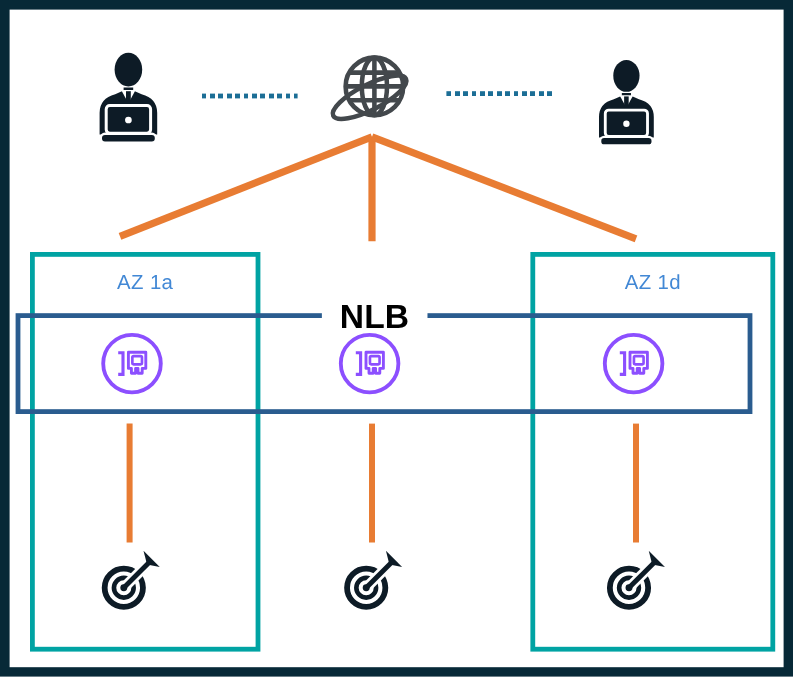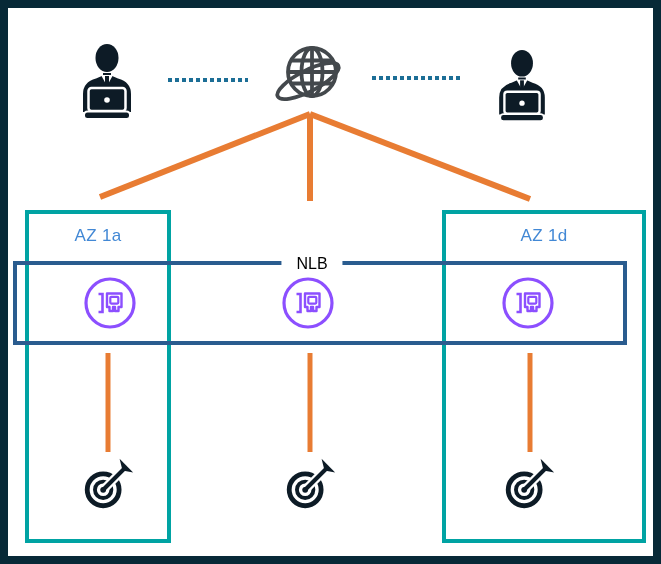--- a/index.html
+++ b/index.html
@@ -12,36 +12,36 @@
   
   .dotted-line{
     position:absolute;height:4px;
     background-image:repeating-linear-gradient(90deg,#1C6E96 0 4px,transparent 4px 7px);
   }
   
   .az-box{
     position:absolute;top:202px;height:333px;border:4px solid #00A3A3;
     box-sizing:border-box;z-index:1;background:transparent;
   }
-  .az-1{left:17px;width:146px;}
+  .az-1{left:17px;width:192px;}
   .az-2{left:224px;width:174px;}
   .az-3{left:434px;width:204px;}
   .az-label{
     display:block;text-align:center;margin-top:12px;
     font-size:17px;color:#4288D5;letter-spacing:.3px;
   }
   
   .nlb-box{
     position:absolute;left:5px;top:253px;width:614px;height:84px;
     border:4px solid #2A5C8F;box-sizing:border-box;z-index:2;
   }
   .nlb-label{
     position:absolute;left:295px;top:-16px;transform:translateX(-50%);
-    background:#ffffff;padding:0 15px;font-size:16px;line-height:30px;
-    font-weight:normal;color:#000000;white-space:nowrap;
+    background:#ffffff;padding:0 15px;font-size:28px;line-height:30px;
+    font-weight:bold;color:#000000;white-space:nowrap;
   }
   svg{display:block;}
   .icon{position:absolute;z-index:3;}
 </style>
 </head>
 <body>
 
 <div id="stage">
 
   <svg class="abs" style="left:67px;top:34px;" width="64" height="82" viewBox="0 0 64 82">

